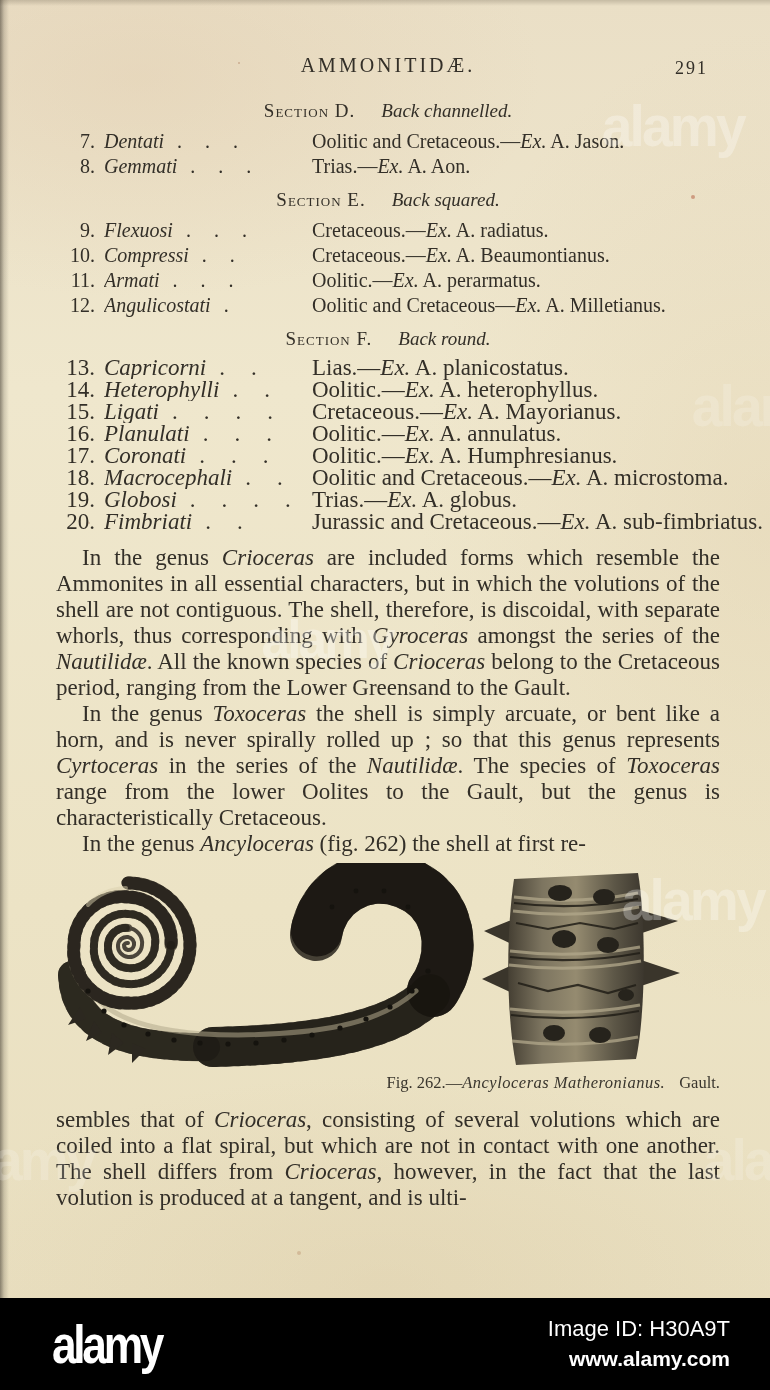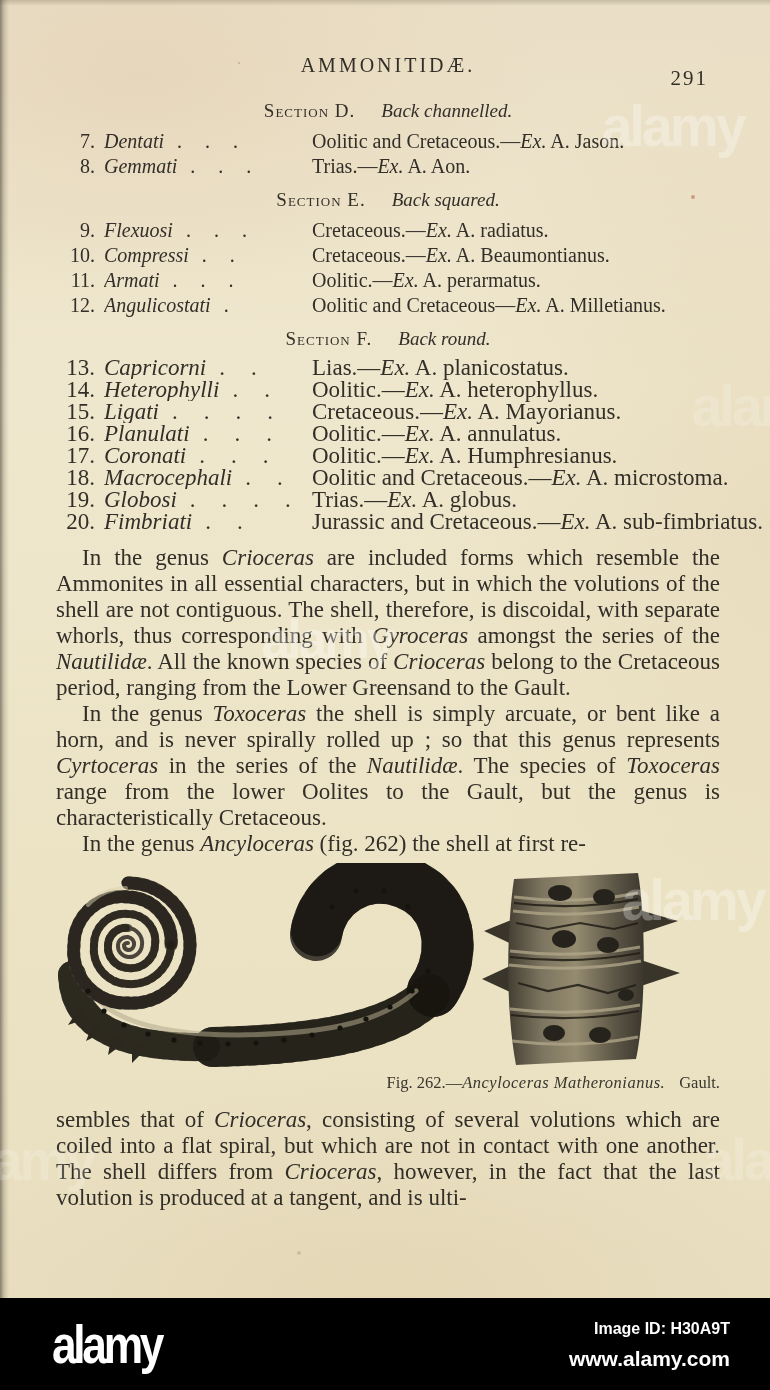--- a/index.html
+++ b/index.html
@@ -23,21 +23,21 @@
   .speckles{position:absolute;left:0;top:0;width:2px;height:2px;border-radius:50%;
         background:rgba(156,78,52,.0);
         box-shadow:692px 196px 0 1px rgba(170,70,45,.45), 238px 62px 0 0 rgba(150,90,60,.35),
                    556px 252px 0 0 rgba(150,90,60,.3), 118px 742px 0 0 rgba(150,90,60,.3),
                    598px 1142px 0 0 rgba(150,90,60,.28), 298px 1252px 0 1px rgba(160,95,60,.25),
                    88px 522px 0 0 rgba(150,90,60,.3), 430px 560px 0 0 rgba(150,90,60,.22);}
 
   
   .pagehead{position:relative;height:30px;margin-bottom:16px;}
   .running-title{display:block;text-align:center;font-size:20px;letter-spacing:3px;}
-  .page-number{position:absolute;right:12px;top:12px;font-size:21px;letter-spacing:2px;}
+  .page-number{position:absolute;right:12px;top:4px;font-size:18px;letter-spacing:2px;}
 
   
   .section-heading{text-align:center;font-size:19px;margin:6px 0 7px 0;}
   .sec-label{font-variant-caps:small-caps;letter-spacing:1px;}
   .sec-title{font-style:italic;margin-left:26px;}
   .rows{margin:0 0 10px 0;}
   .row{display:flex;font-size:20px;line-height:25px;white-space:nowrap;}
   .sec-f .row{line-height:22px;font-size:23px;align-items:flex-end;}
   .row-num{flex:0 0 48px;text-align:right;padding-right:9px;box-sizing:border-box;}
   .name-dots{flex:0 0 208px;overflow:hidden;}
@@ -63,21 +63,21 @@
   .wm2{font-size:54px;color:rgba(255,255,255,.34);}
   .wm-faint{color:rgba(255,255,255,.18);}
 
   
   .alamy-bar{position:absolute;left:0;top:1298px;width:770px;height:92px;background:#000;
       display:flex;align-items:center;justify-content:space-between;box-sizing:border-box;
       padding:0 40px 0 52px;font-family:"Liberation Sans","DejaVu Sans",sans-serif;}
   .alamy-logo{color:#fff;font-weight:bold;font-size:54px;letter-spacing:-4px;
       transform:scaleX(.82);transform-origin:left center;line-height:1;}
   .footer-right{text-align:right;color:#fff;}
-  .image-id{font-size:16px;line-height:30px;font-weight:bold;}
+  .image-id{font-size:22px;line-height:30px;font-weight:normal;}
   .alamy-url{font-size:21px;line-height:30px;font-weight:bold;}
 </style>
 </head>
 <body>
 
 <div class="scan">
 
   <div class="page">
     <div class="speckles"></div>
 

